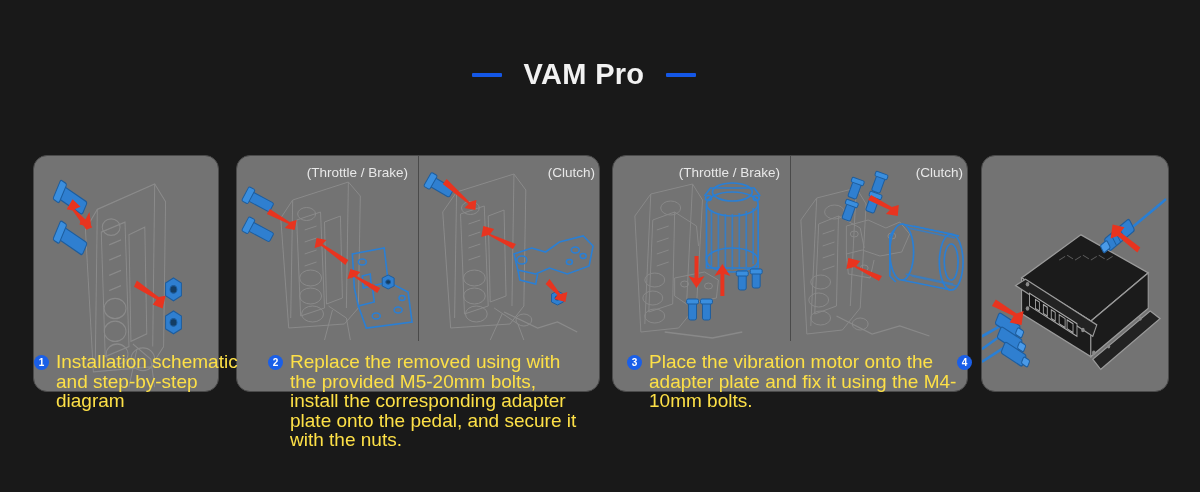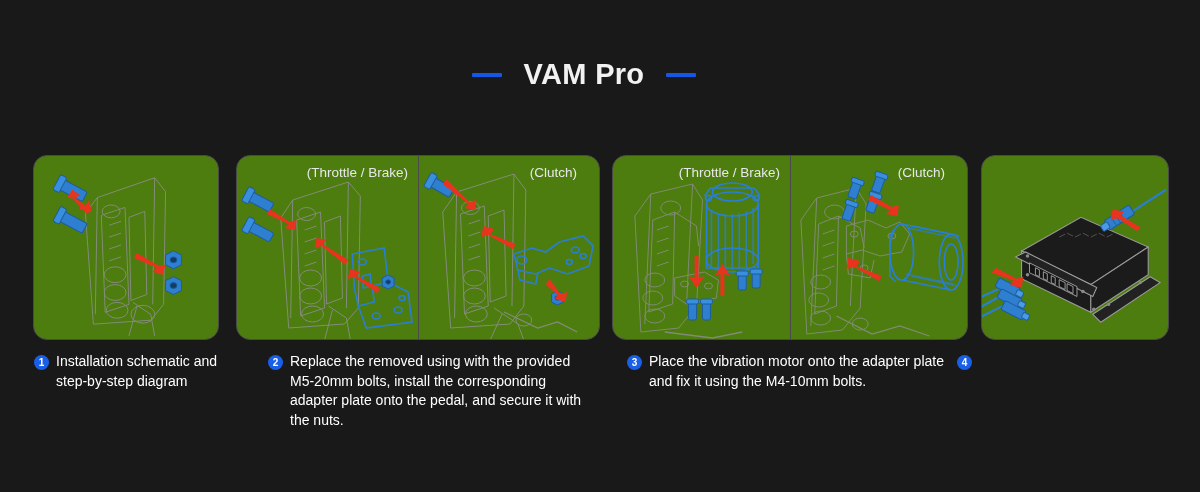--- a/index.html
+++ b/index.html
@@ -17,59 +17,59 @@
     display:flex; align-items:center; justify-content:center; gap:22px;
   }
   .title-dash { width:30px; height:4px; background:#1457e6; border-radius:1px; }
   .title-text {
     color:#f2f2f2; font-size:29px; font-weight:bold; letter-spacing:0.3px;
   }
 
   
   .panels { position:absolute; top:155px; left:0; width:1200px; height:185px; }
   .panel {
-    position:absolute; top:0; height:185px;
+    position:absolute; top:0; height:237px;
     border:1px solid #4a4a4a; border-radius:14px;
-    background:#4d7c0f; overflow:hidden;
+    background:#737373; overflow:hidden;
   }
   .p1 { left:33px;  width:186px; }
   .p2 { left:236px; width:364px; }
   .p3 { left:612px; width:356px; }
   .p4 { left:981px; width:188px; }
 
   .half { position:absolute; top:0; height:185px; width:50%; }
   .half.left { left:0; }
   .half.right { left:50%; border-left:1px solid #4a4a4a; }
 
   .half-label {
     position:absolute; top:9px; color:#e8e8e8;
     font-size:13.5px; white-space:nowrap; z-index:5;
   }
   .half.left .half-label  { right:10px; }
-  .half.right .half-label { right:22px; }
+  .half.right .half-label { right:4px; }
 
   .art { position:absolute; inset:0; }
   .art svg { width:100%; height:100%; display:block; }
 
   
   .captions { position:absolute; top:352px; left:0; width:1200px; height:140px; }
   .caption { position:absolute; top:0; display:flex; gap:7px; align-items:flex-start; }
   .c1 { left:34px;  width:215px; }
   .c2 { left:268px; width:318px; }
   .c3 { left:627px; width:330px; }
   .c4 { left:957px; width:212px; }
 
   .badge {
     flex:0 0 auto; width:15px; height:15px; border-radius:50%;
     background:#1a5fe8; color:#fff; font-size:10px; font-weight:bold;
     display:flex; align-items:center; justify-content:center;
     margin-top:3px;
   }
   .caption-text {
-    color:#ffffff; font-size:14px; line-height:19.5px;
+    color:#fde047; font-size:19px; line-height:19.5px;
   }
 </style>
 </head>
 <body>
 
 <div class="page">
 
   <div class="title-row">
     <span class="title-dash"></span>
     <span class="title-text">VAM Pro</span>

